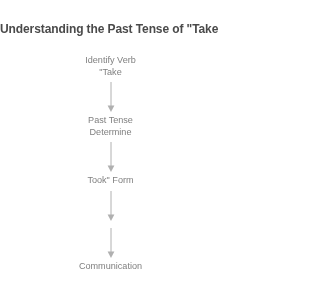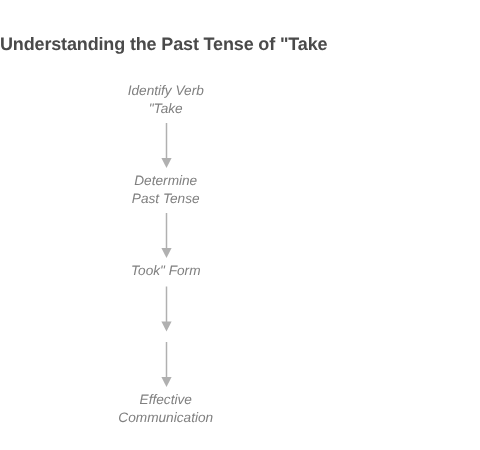--- a/index.html
+++ b/index.html
@@ -52,21 +52,20 @@
   .node {
     text-align: center;
     color: #808080;
     font-size: 9.1px;
     line-height: 11.6px;
     font-weight: normal;
     white-space: nowrap;
   }
   .node .line {
     display: block;
-    font-style: italic;
   }
 
   .connector {
     width: 12px;
     height: 30px;
     display: block;
     margin: 4px 0 3px 0;
   }
   .connector svg {
     display: block;
@@ -90,22 +89,22 @@
     </div>
 
     <span class="connector">
       <svg viewBox="0 0 12 30" xmlns="http://www.w3.org/2000/svg">
         <line x1="6" y1="0" x2="6" y2="25" stroke="#b0b0b0" stroke-width="1"></line>
         <path d="M6 30 L2.6 23.4 L9.4 23.4 Z" fill="#b0b0b0"></path>
       </svg>
     </span>
 
     <div class="node">
+      <span class="line">Past Tense</span>
       <span class="line">Determine</span>
-      <span class="line">Past Tense</span>
     </div>
 
     <span class="connector">
       <svg viewBox="0 0 12 30" xmlns="http://www.w3.org/2000/svg">
         <line x1="6" y1="0" x2="6" y2="25" stroke="#b0b0b0" stroke-width="1"></line>
         <path d="M6 30 L2.6 23.4 L9.4 23.4 Z" fill="#b0b0b0"></path>
       </svg>
     </span>
 
     <div class="node">
@@ -123,18 +122,17 @@
     </div>
 
     <span class="connector">
       <svg viewBox="0 0 12 30" xmlns="http://www.w3.org/2000/svg">
         <line x1="6" y1="0" x2="6" y2="25" stroke="#b0b0b0" stroke-width="1"></line>
         <path d="M6 30 L2.6 23.4 L9.4 23.4 Z" fill="#b0b0b0"></path>
       </svg>
     </span>
 
     <div class="node">
-      <span class="line">Effective</span>
       <span class="line">Communication</span>
     </div>
 
   </div>
 </div>
 
 </body></html>

